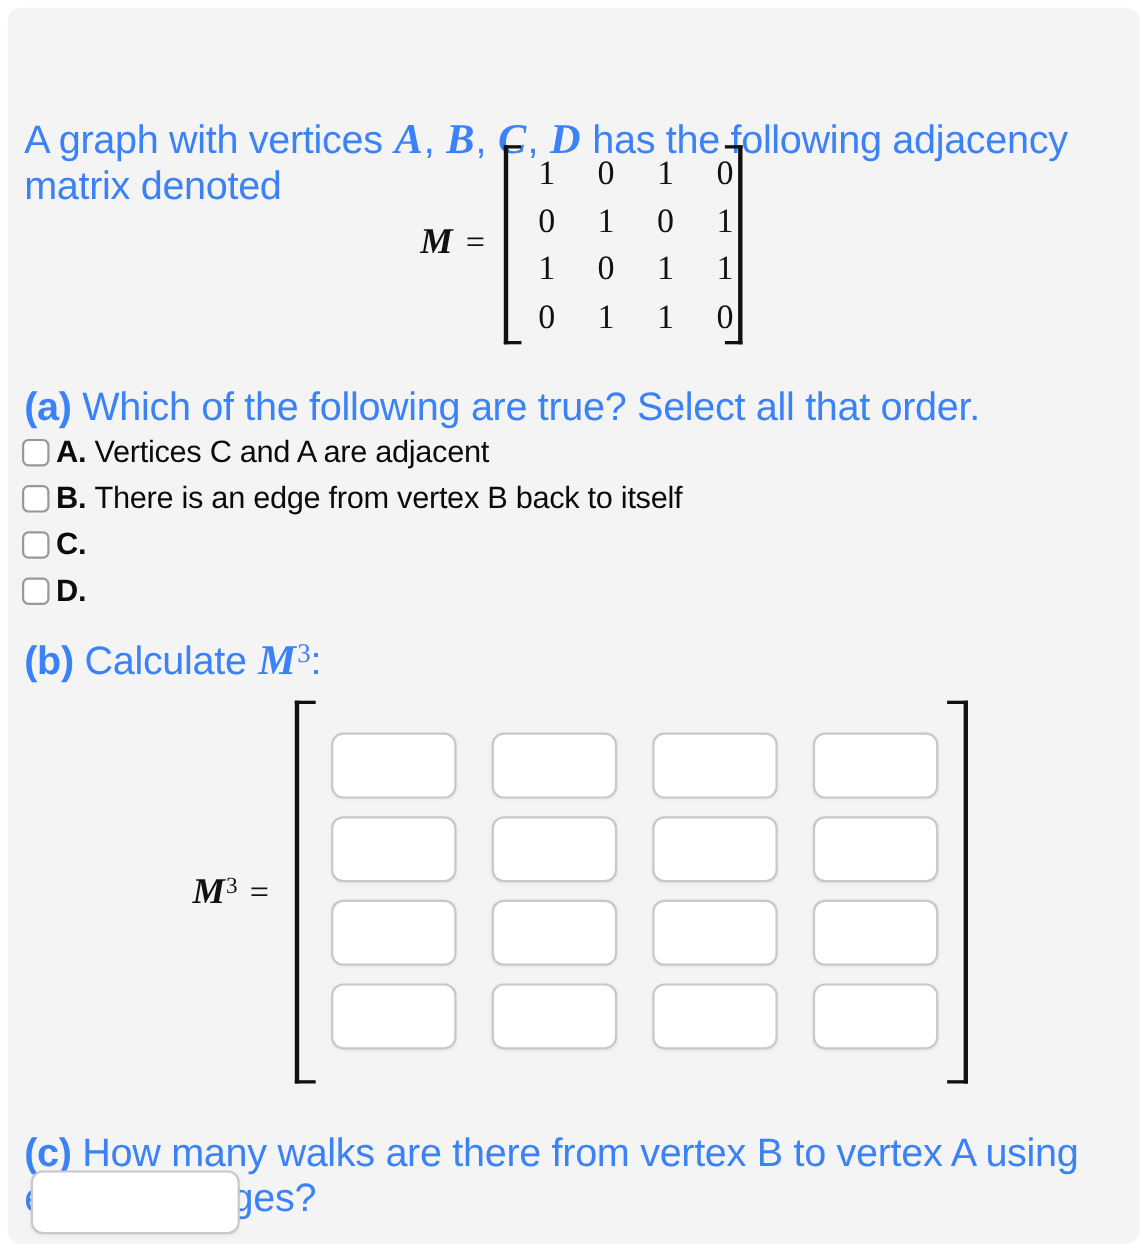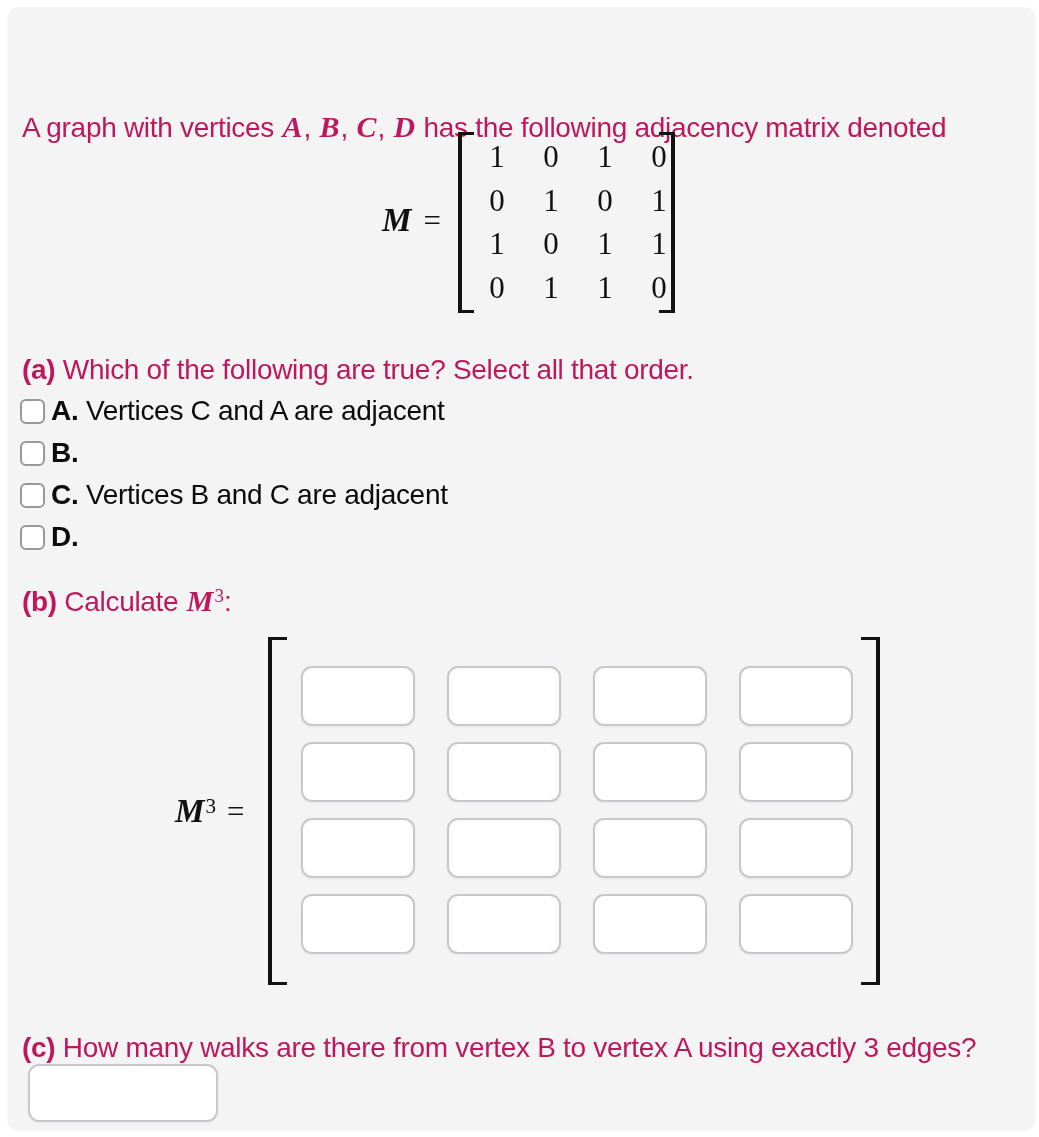--- a/index.html
+++ b/index.html
@@ -13,25 +13,25 @@
   .card {
     position: absolute;
     left: 8px; top: 8px;
     width: 1027px; height: 1122px;
     background: #f4f4f5;
     border-radius: 10px;
     box-shadow: 0 0 0 1px rgba(0,0,0,0.03);
   }
   .abs { position: absolute; }
   .txt {
-    font-size: 28px;
+    font-size: 36px;
     letter-spacing: -0.3px;
     line-height: 41px;
     white-space: pre-wrap;
-    color: #be185d;
+    color: #3b82f6;
   }
   .bold { font-weight: 700; }
   
   .mv {
     font-family: "Liberation Serif", "DejaVu Serif", serif;
     font-style: italic;
     font-weight: 600;
     font-size: 1.07em;
     letter-spacing: 0;
     padding: 0 1px;
@@ -158,25 +158,25 @@
 <div class="abs txt" style="left:22px; top:349px; white-space:nowrap;"><span class="bold">(a)</span><span style="white-space:pre-wrap;"> Which of the following are true? Select all that order.</span></div>
 
 <div class="opt" style="top:390px;">
   <span class="cb" role="checkbox" aria-checked="false"></span>
   <span class="letter">A.</span>
   <span class="otext"> Vertices C and A are adjacent</span>
 </div>
 <div class="opt" style="top:432px;">
   <span class="cb" role="checkbox" aria-checked="false"></span>
   <span class="letter">B.</span>
+  <span class="otext"> There is an edge from vertex B back to itself</span>
 </div>
 <div class="opt" style="top:474px;">
   <span class="cb" role="checkbox" aria-checked="false"></span>
   <span class="letter">C.</span>
-  <span class="otext"> Vertices B and C are adjacent</span>
 </div>
 <div class="opt" style="top:516px;">
   <span class="cb" role="checkbox" aria-checked="false"></span>
   <span class="letter">D.</span>
 </div>
 
 <div class="abs txt" style="left:22px; top:580px; white-space:nowrap;"><span class="bold">(b)</span><span style="white-space:pre-wrap;"> Calculate </span><span class="mv">M</span><span class="msup">3</span><span>:</span></div>
 
 <div class="abs mlabel" style="left:174px; top:792px;"><span class="mv">M</span><span class="msup">3</span><span class="eq">=</span></div>
 

